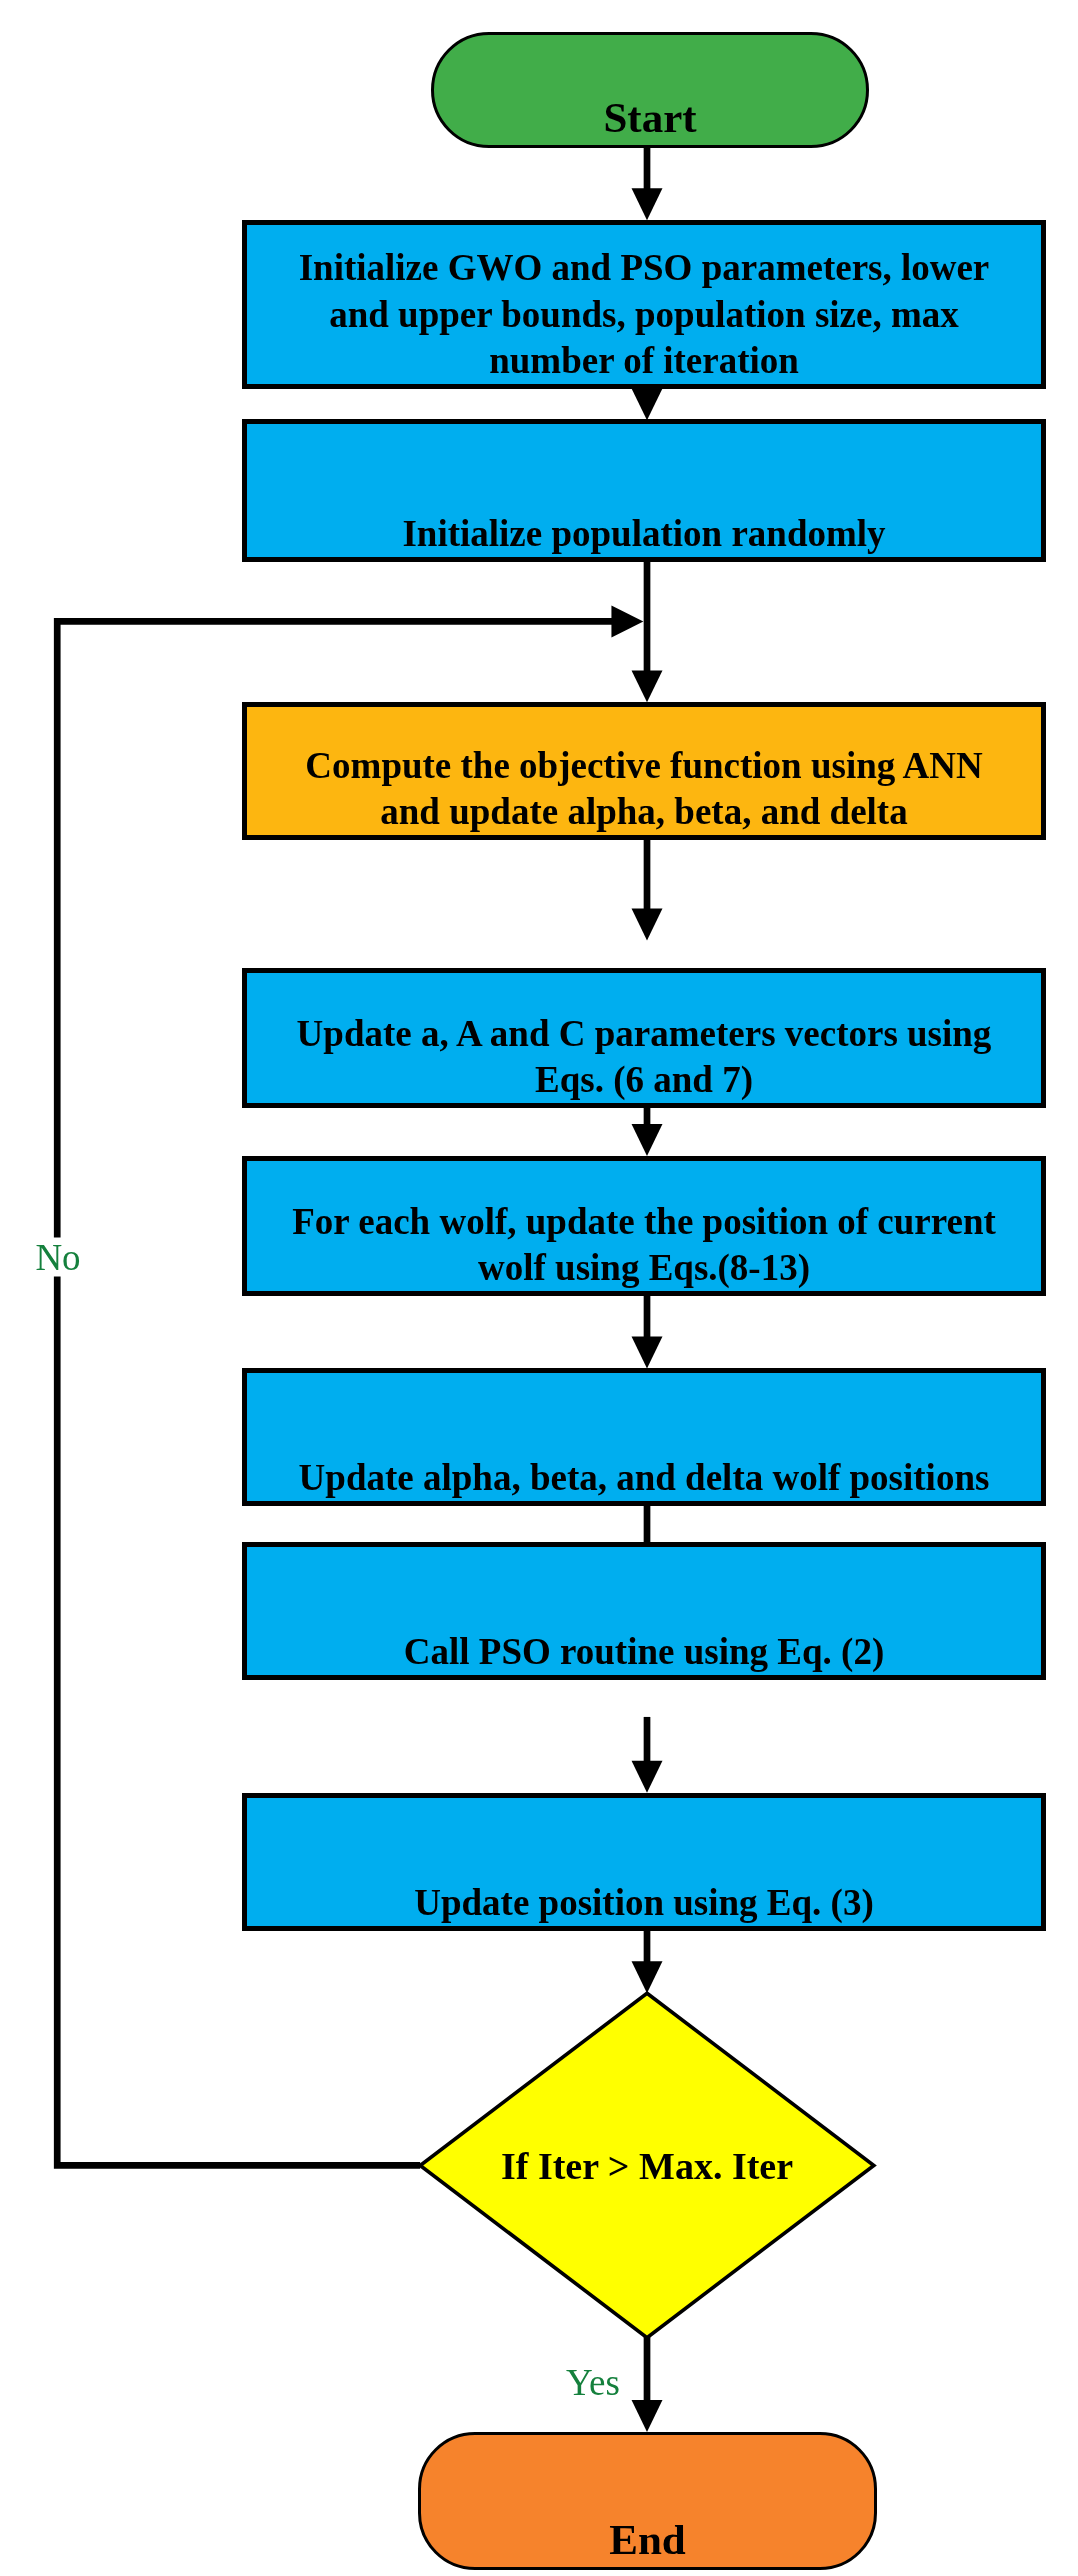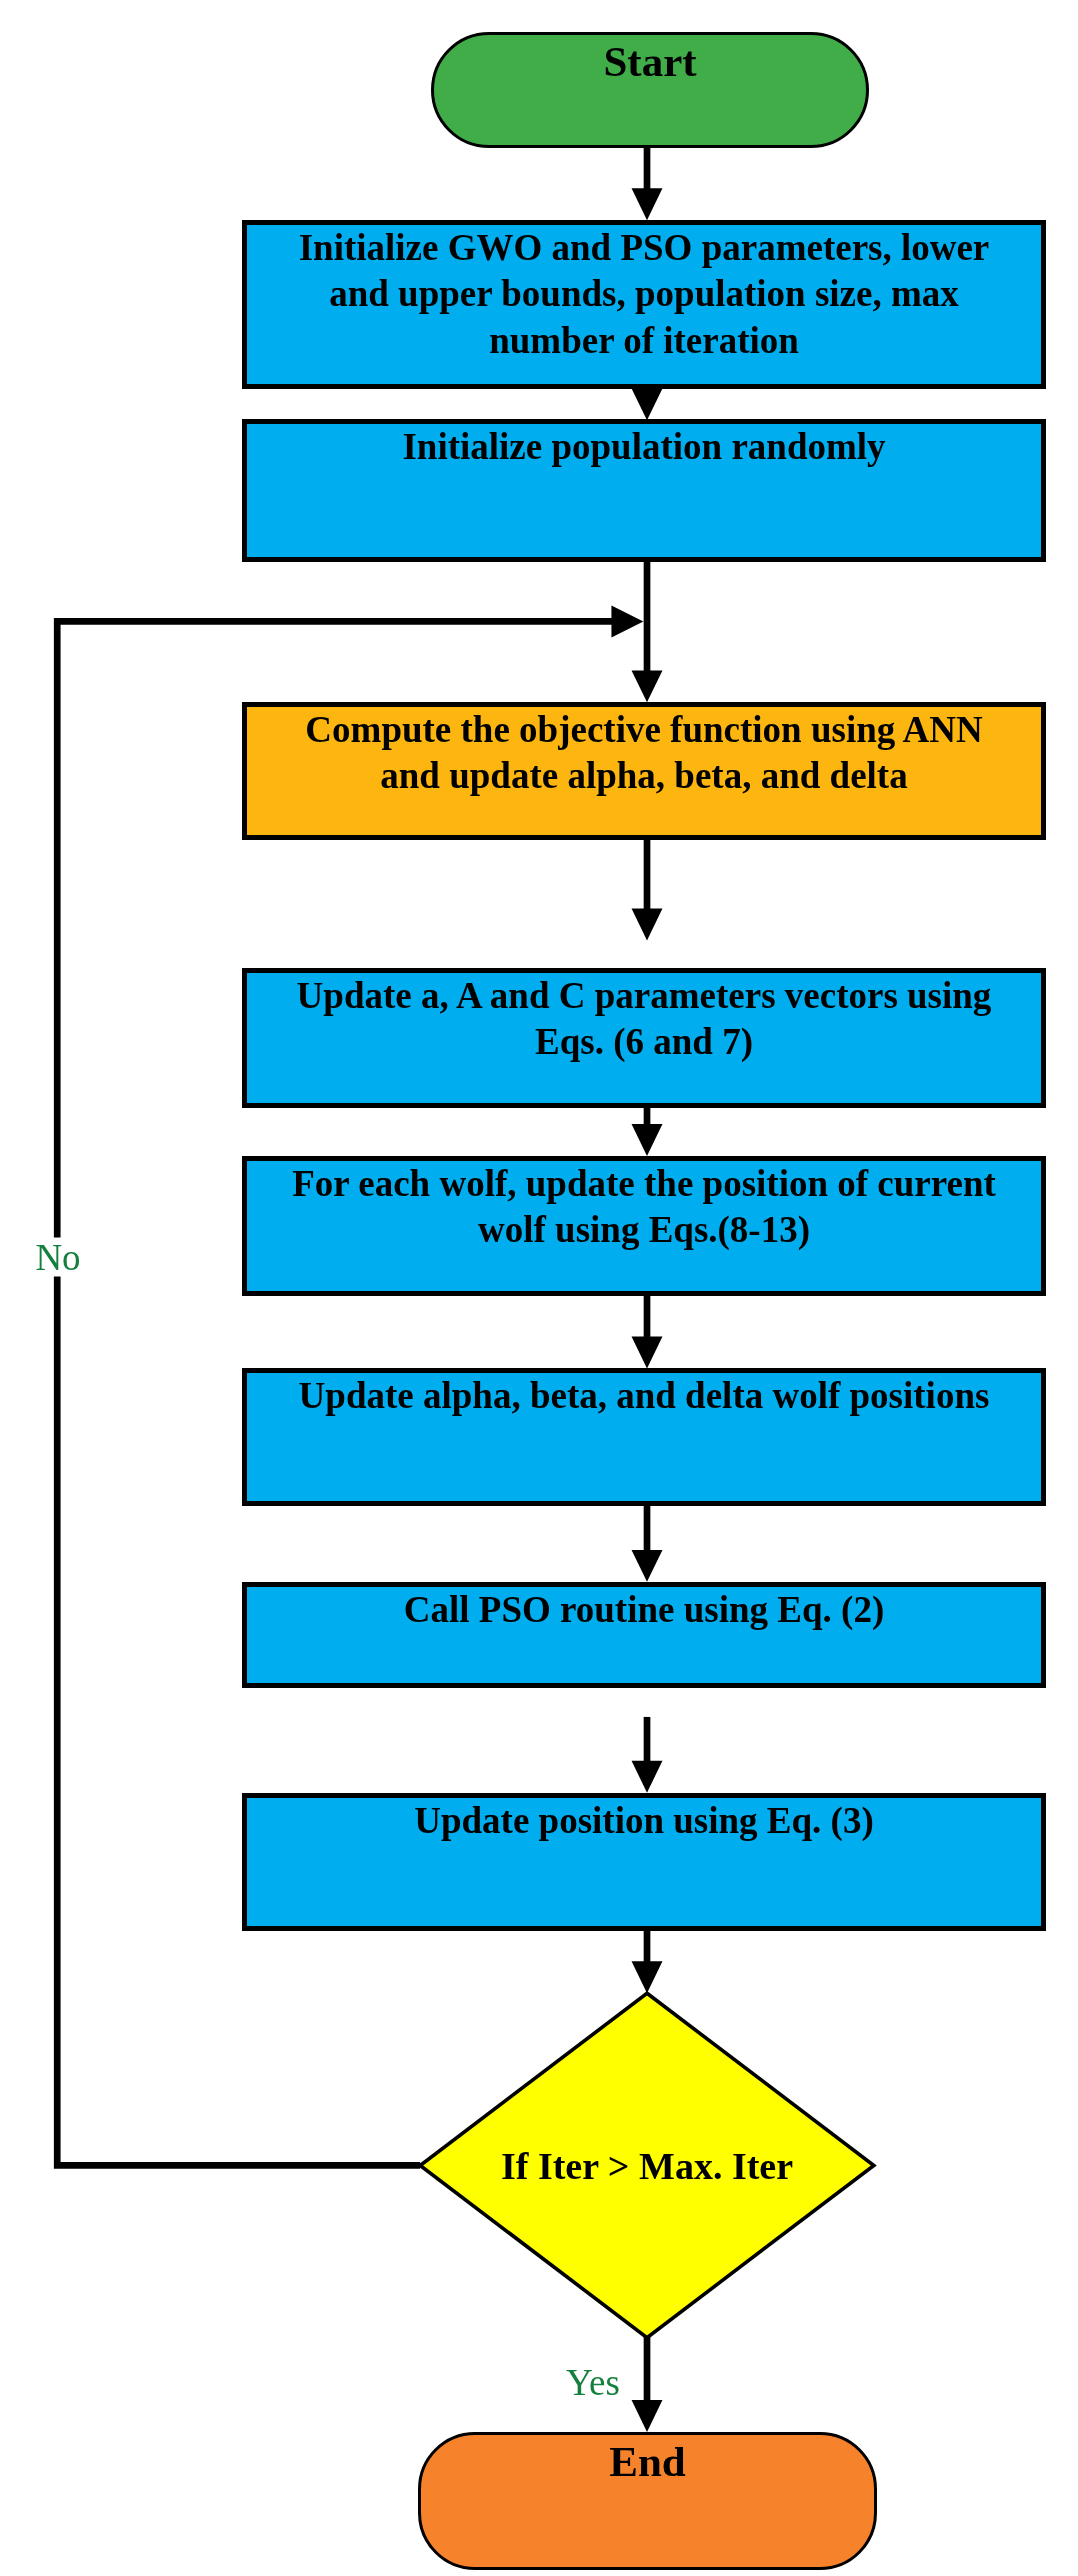--- a/index.html
+++ b/index.html
@@ -12,21 +12,21 @@
     overflow: hidden;
   }
   #wires {
     position: absolute;
     left: 0; top: 0;
   }
   .node {
     position: absolute;
     box-sizing: border-box;
     display: flex;
-    align-items: flex-start;
+    align-items: flex-end;
     justify-content: center;
     text-align: center;
     font-weight: bold;
     color: #000;
     white-space: pre-line;
     line-height: 1.25;
   }
   .process {
     left: 242px;
     width: 804px;
@@ -134,21 +134,21 @@
 
   <div class="node process" style="top:1156px; height:140px; background:#00AEEF;">
     <span>For each wolf, update the position of current
 wolf using Eqs.(8-13)</span>
   </div>
 
   <div class="node process" style="top:1368px; height:138px; background:#00AEEF;">
     <span>Update alpha, beta, and delta wolf positions</span>
   </div>
 
-  <div class="node process" style="top:1582px; height:106px; background:#00AEEF;">
+  <div class="node process" style="top:1542px; height:138px; background:#00AEEF;">
     <span>Call PSO routine using Eq. (2)</span>
   </div>
 
   <div class="node process" style="top:1793px; height:138px; background:#00AEEF;">
     <span>Update position using Eq. (3)</span>
   </div>
 
   <div class="decision-label" style="left:441px; top:2109px; width:412px; height:113px;">
     <span>If Iter &gt; Max. Iter</span>
   </div>

